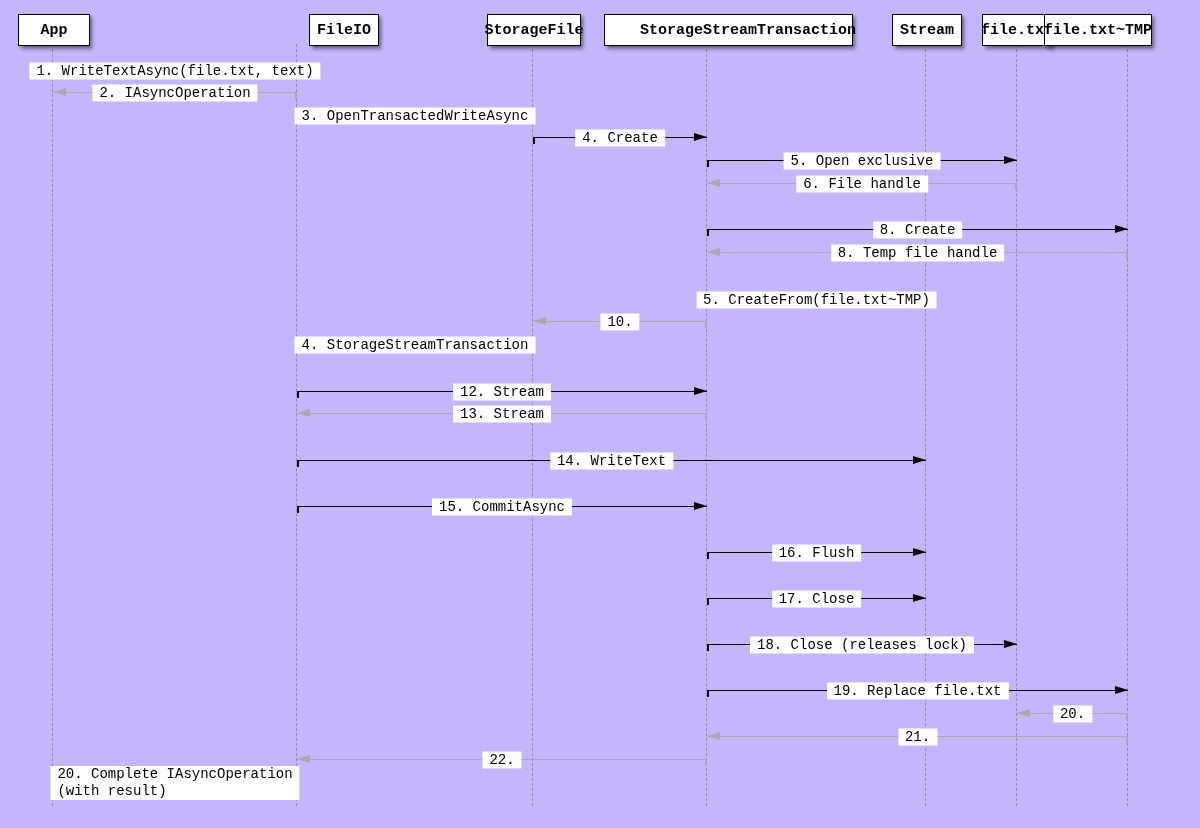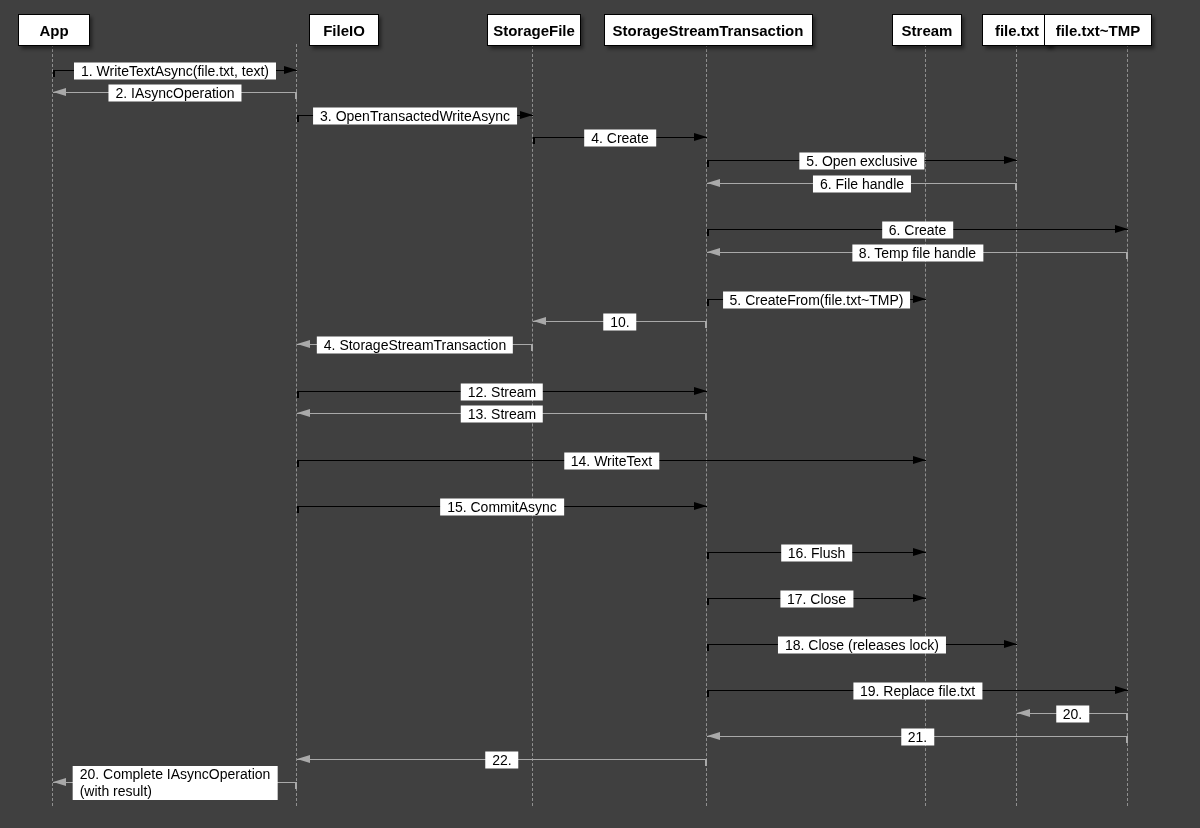--- a/index.html
+++ b/index.html
@@ -4,23 +4,23 @@
 <style>
   html, body {
     margin: 0;
     padding: 0;
     background: #ffffff;
   }
   #stage {
     position: relative;
     width: 1200px;
     height: 828px;
-    background: #404040;
+    background: #c4b5fd;
     overflow: hidden;
-    font-family: Liberation Sans, sans-serif;
+    font-family: Liberation Mono, monospace;
     color: #000;
     --call: #000000;
     --return: #a9a9a9;
     --lifeline: #8f8f8f;
   }
   .actor-box {
     position: absolute;
     top: 14px;
     height: 30px;
     background: #ffffff;
@@ -106,21 +106,21 @@
     </div>
     <div class="lifeline" style="left: 52px;"></div>
     <div class="actor-box" style="left: 263px; width: 68px; margin-left: 46px;">
       <span>FileIO</span>
     </div>
     <div class="lifeline" style="left: 296px;"></div>
     <div class="actor-box" style="left: 487px; width: 92px;">
       <span>StorageFile</span>
     </div>
     <div class="lifeline" style="left: 532px;"></div>
-    <div class="actor-box" style="left: 603.5px; width: 207px;">
+    <div class="actor-box" style="left: 603.5px; width: 207px; padding-left: 40px;">
       <span>StorageStreamTransaction</span>
     </div>
     <div class="lifeline" style="left: 706px;"></div>
     <div class="actor-box" style="left: 892px; width: 68px;">
       <span>Stream</span>
     </div>
     <div class="lifeline" style="left: 925px;"></div>
     <div class="actor-box" style="left: 982px; width: 68px; align-items: center;">
       <span>file.txt</span>
     </div>
@@ -175,21 +175,21 @@
       <div class="arrowhead"></div>
       <div class="msg-label">
         <div>6. File handle</div>
       </div>
     </div>
     <div class="msg call ltr" style="left: 707px; top: 230px; width: 421px;">
       <div class="line"></div>
       <div class="tick"></div>
       <div class="arrowhead"></div>
       <div class="msg-label">
-        <div>6. Create</div>
+        <div>8. Create</div>
       </div>
     </div>
     <div class="msg return rtl" style="left: 707px; top: 253px; width: 421px;">
       <div class="line"></div>
       <div class="tick"></div>
       <div class="arrowhead"></div>
       <div class="msg-label">
         <div>8. Temp file handle</div>
       </div>
     </div>

